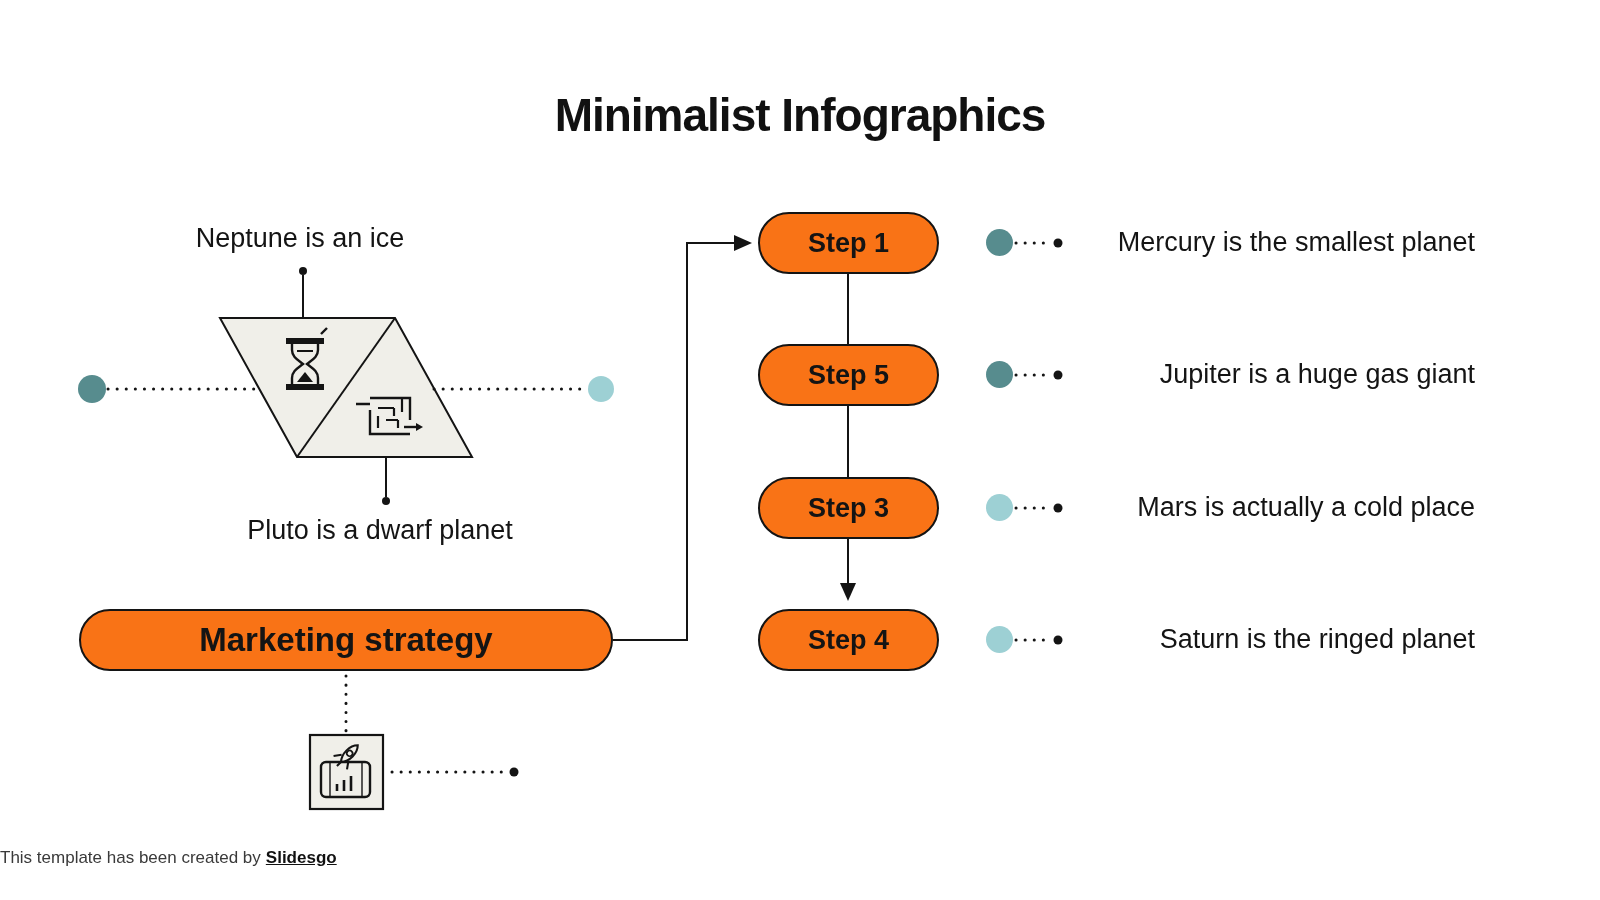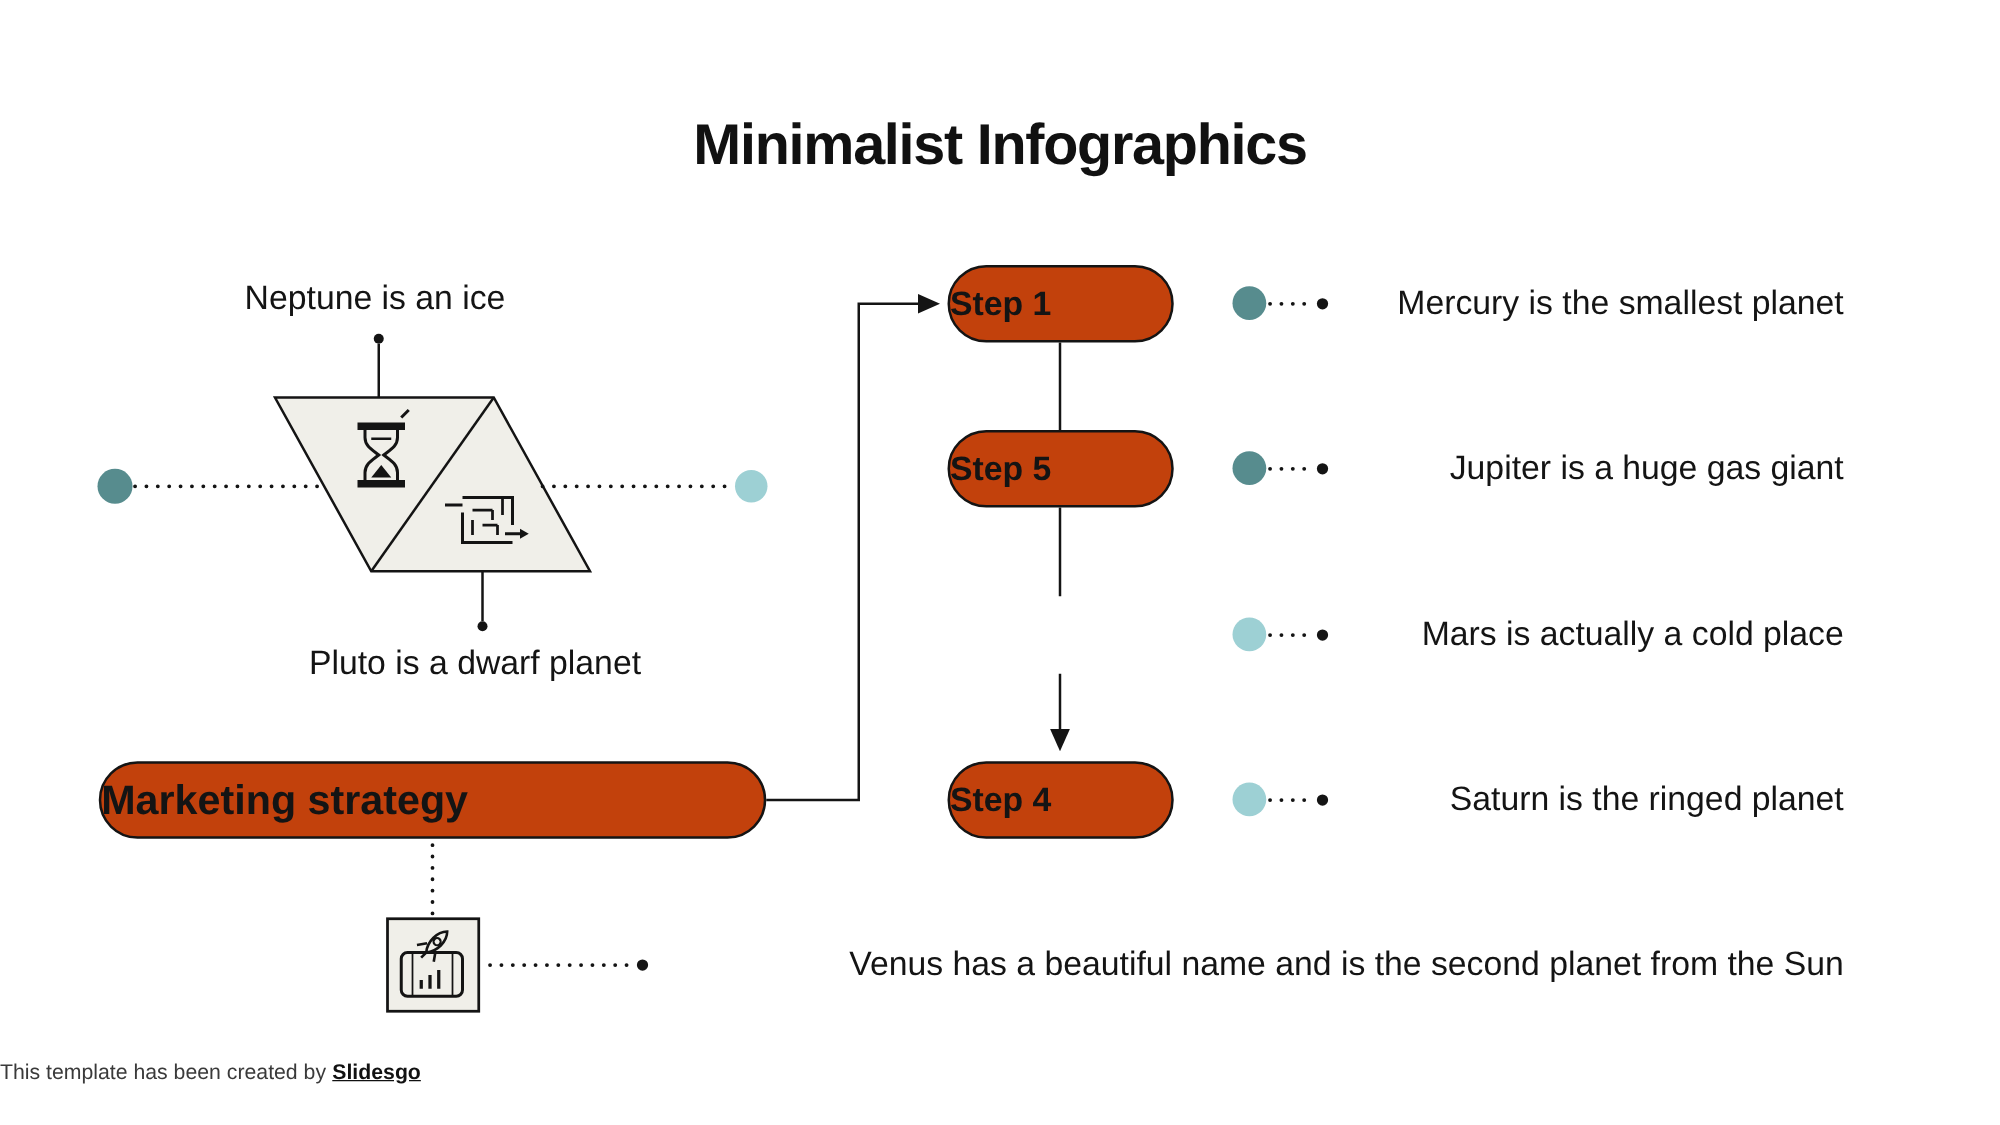--- a/index.html
+++ b/index.html
@@ -2,22 +2,22 @@
 <html><head>
 <meta charset="utf-8">
 <style>
   html,body{margin:0;padding:0;background:#fff;}
   .stage{position:relative;width:1600px;height:900px;background:#ffffff;overflow:hidden;
          font-family:"Liberation Sans",sans-serif;color:#141414;}
   .overlay{position:absolute;left:0;top:0;width:1600px;height:900px;pointer-events:none;}
   .abs{position:absolute;}
   .title{left:0;right:0;top:82px;text-align:center;font-size:46px;line-height:66px;
          font-weight:bold;letter-spacing:-1px;color:#111;}
-  .pill{position:absolute;background:#c2410c;border:2px solid #141414;border-radius:32px;
-        display:flex;align-items:center;justify-content:flex-start;box-sizing:border-box;}
+  .pill{position:absolute;background:#f97316;border:2px solid #141414;border-radius:32px;
+        display:flex;align-items:center;justify-content:center;box-sizing:border-box;}
   .step-pill{left:758px;width:181px;height:62px;font-size:27px;font-weight:bold;}
   .src-pill{left:79px;top:609px;width:534px;height:62px;font-size:33px;font-weight:bold;}
   .lbl{position:absolute;font-size:27px;line-height:33px;white-space:nowrap;}
   .center{text-align:center;}
   .fact-label{right:125px;text-align:right;}
   .dot{position:absolute;border-radius:50%;}
   .footer{left:0;right:0;top:848px;text-align:left;font-size:17px;color:#3a3a3a;}
   .brand{font-weight:bold;color:#111;text-decoration:underline;margin-left:5px;}
 </style>
 </head>
@@ -109,33 +109,35 @@
 
   <div class="pill src-pill">
     <span>Marketing strategy</span>
   </div>
   <div class="pill step-pill" style="top:212px;">
     <span>Step 1</span>
   </div>
   <div class="pill step-pill" style="top:344px;">
     <span>Step 5</span>
   </div>
+  <div class="pill step-pill" style="top:477px;">
+    <span>Step 3</span>
+  </div>
   <div class="pill step-pill" style="top:609px;">
     <span>Step 4</span>
   </div>
 
   <div class="dot" style="left: 986px; top: 229px; width: 27px; height: 27px; background: rgb(87, 140, 142);"></div>
   <div class="dot" style="left: 986px; top: 361px; width: 27px; height: 27px; background: rgb(87, 140, 142);"></div>
   <div class="dot" style="left: 986px; top: 494px; width: 27px; height: 27px; background: rgb(157, 208, 212);"></div>
   <div class="dot" style="left: 986px; top: 626px; width: 27px; height: 27px; background: rgb(157, 208, 212);"></div>
 
   <div class="lbl fact-label" style="top:358px;">Jupiter is a huge gas giant</div>
   <div class="lbl fact-label" style="top:226px;">Mercury is the smallest planet</div>
   <div class="lbl fact-label" style="top:491px;">Mars is actually a cold place</div>
   <div class="lbl fact-label" style="top:623px;margin-left:12px;">Saturn is the ringed planet</div>
 
-  <div class="lbl fact-label" style="top:755px;">Venus has a beautiful name and is the second planet from the Sun</div>
 
   <div class="abs footer">
     <span>This template has been created by</span><span class="brand">Slidesgo</span>
   </div>
 
 </div>
 
 </body></html>

